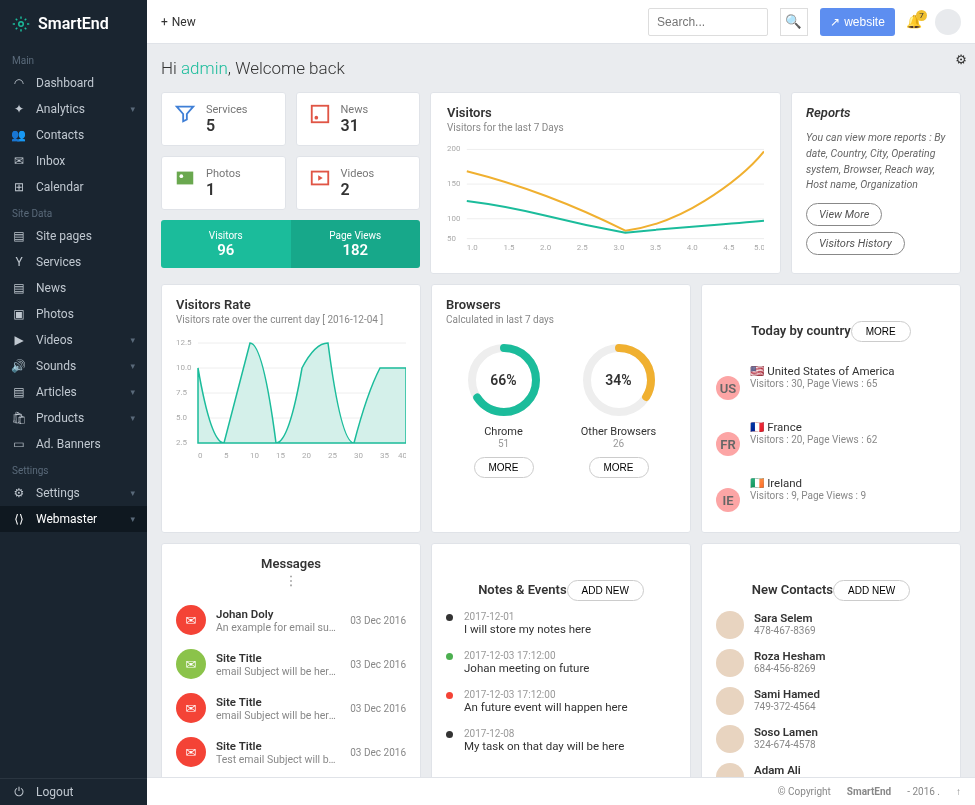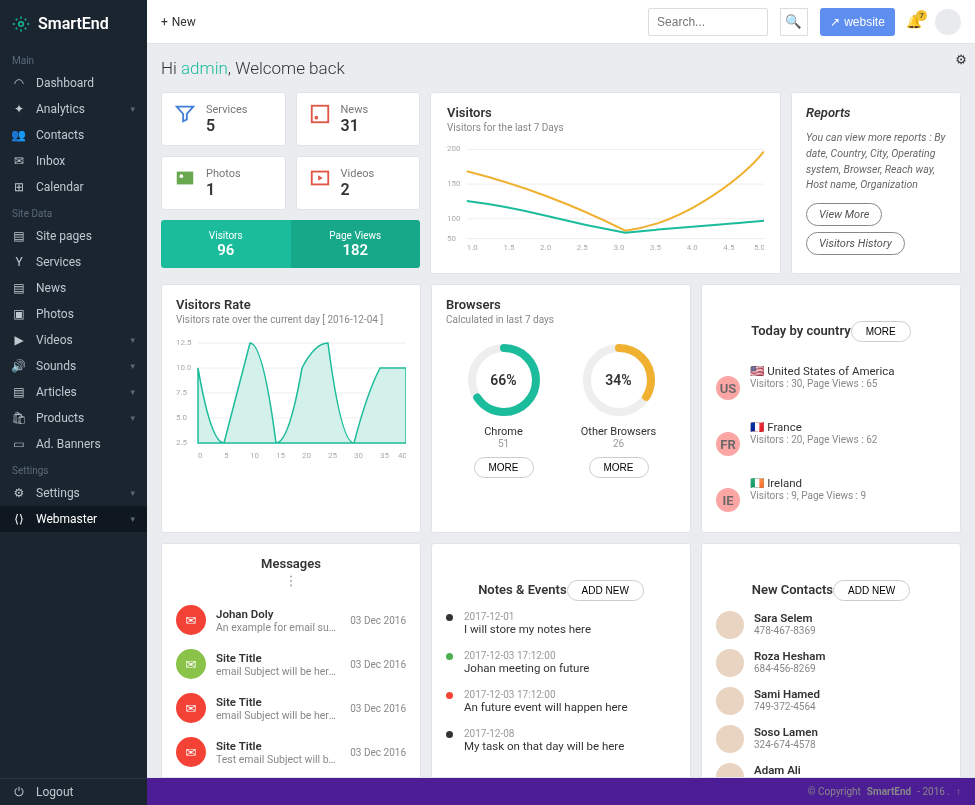--- a/index.html
+++ b/index.html
@@ -78,21 +78,21 @@
 .notes-card { padding: 12px 14px; }
 .tl-item { position: relative; padding-left: 18px; margin-bottom: 14px; }
 .tl-dot { position: absolute; left: 0; top: 3px; width: 7px; height: 7px; border-radius: 50%; }
 .tl-date { font-size: 10px; color: #999; }
 .tl-txt { font-size: 11.5px; }
 .contacts-card { padding: 12px 14px; }
 .contact-row { display: flex; align-items: flex-start; gap: 10px; margin-bottom: 10px; }
 .contact-av { width: 28px; height: 28px; border-radius: 50%; background: #e8d4c0; flex-shrink: 0; }
 .contact-name { font-size: 11.5px; font-weight: 600; }
 .contact-phone { font-size: 10px; color: #888; }
-.footer { height: 28px; background: #4c1d95; border-top: 1px solid #e0e3e8; display: flex; align-items: center; justify-content: flex-end; padding: 0 14px; font-size: 10px; color: #888; gap: 6px; }
+.footer { height: 28px; background: #ffffff; border-top: 1px solid #e0e3e8; display: flex; align-items: center; justify-content: flex-end; padding: 0 14px; font-size: 10px; color: #888; gap: 16px; }
 svg.mini-chart { width: 100%; height: 110px; }
 svg.rate-chart { width: 100%; height: 130px; }
 .axis-lbl { font-size: 8px; fill: #aaa; }
 </style>
 </head>
 <body>
 
 <div class="app">
   <div class="sidebar">
     <div class="brand">

